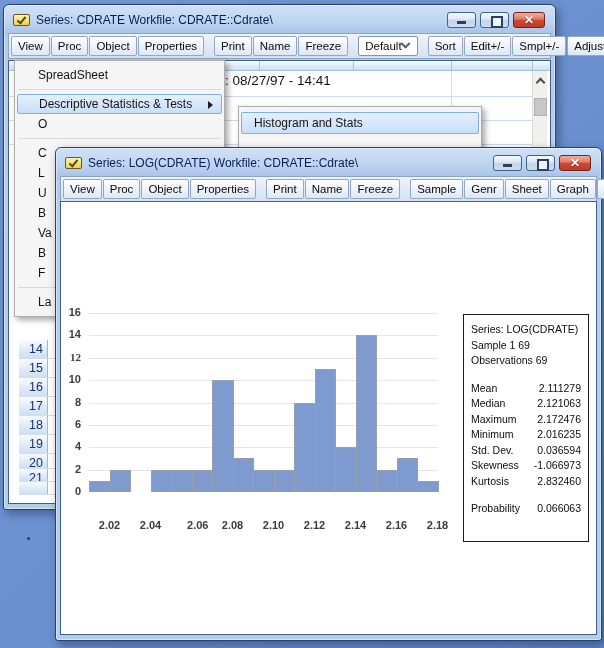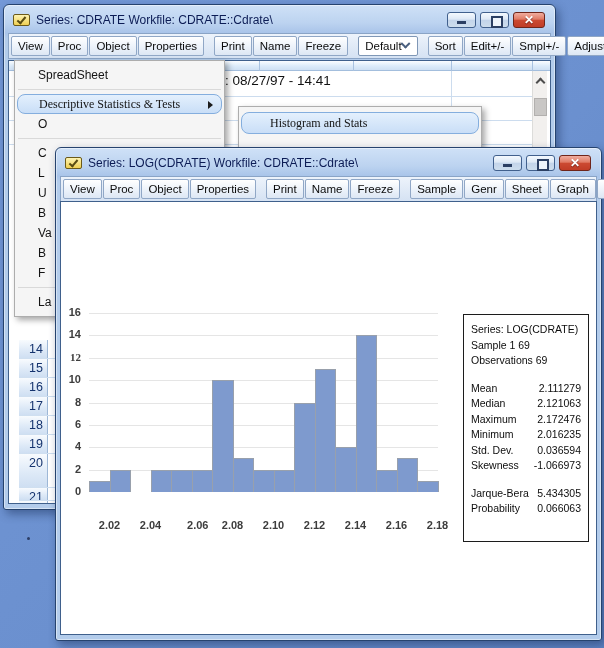--- a/index.html
+++ b/index.html
@@ -68,22 +68,22 @@
 
   
   .menupanel { position:absolute; background:#f5f5f5; border:1px solid #adadad;
     box-shadow:3px 3px 6px rgba(0,0,0,.35); padding:4px 0; }
   #view-menu { left:14px; top:60px; width:211px; z-index:5; }
   #sub-menu  { left:238px; top:106px; width:244px; height:48px; z-index:6; }
   .mitem { height:20px; display:flex; align-items:center; padding-left:23px;
     font-size:12px; color:#141414; position:relative; white-space:nowrap; }
   #sub-menu .mitem { height:22px; padding-left:30px; margin-top:1px; }
   .mitem.hl { background:linear-gradient(#e4f0fd,#c9def7); border:1px solid #84aede;
-    border-radius:8px; margin-left:2px; margin-right:2px; padding-left:21px;font-family:Liberation Serif, serif; }
-  #sub-menu .mitem.hl { padding-left:28px; }
+    border-radius:2px; margin-left:2px; margin-right:2px; padding-left:21px; }
+  #sub-menu .mitem.hl { padding-left:12px; }
   .msep { height:1px; background:#d9d9d9; margin:4px 3px; }
   .arr { position:absolute; right:8px; top:6px; width:0; height:0;
     border-left:5px solid #1c1c1c; border-top:4px solid transparent; border-bottom:4px solid transparent; }
 
   
   .gridline { position:absolute; height:1px; background:#e5e5e5; }
   .bar { position:absolute; background:#7e9ace; border:1px solid #98a0ac; border-bottom:none; }
   .ylab, .xlab { position:absolute; font-size:11px; font-weight:bold; color:#3d3d3d; }
   .ylab { width:26px; text-align:right; }
   .xlab { width:34px; text-align:center;margin-top:22px; }
@@ -180,21 +180,21 @@
           </div>
           <div class="rrow" style="height: 19px;">
             <div class="rcell" style="height: 100%;">17</div>
           </div>
           <div class="rrow" style="height: 19px;">
             <div class="rcell" style="height: 100%;">18</div>
           </div>
           <div class="rrow" style="height: 19px;">
             <div class="rcell" style="height: 100%;">19</div>
           </div>
-          <div class="rrow" style="height: 34px;">
+          <div class="rrow" style="height: 15px;">
             <div class="rcell" style="height: 100%;">20</div>
           </div>
           <div class="rrow" style="height: 13px;">
             <div class="rcell" style="height: 100%;">21</div>
           </div>
           <div class="rrow" style="height: 13px;">
             <div class="rcell" style="height: 100%;"></div>
           </div>
         </div>
     </div>
@@ -367,25 +367,25 @@
             <span>2.016235</span>
           </div>
           <div class="sline">
             <span>Std. Dev.</span>
             <span>0.036594</span>
           </div>
           <div class="sline">
             <span>Skewness</span>
             <span>-1.066973</span>
           </div>
+          <div class="sline">
+            <span>Kurtosis</span>
+            <span>2.832460</span>
+          </div>
           <div class="sgap"></div>
-          <div class="sline">
-            <span>Jarque-Bera</span>
-            <span>5.434305</span>
-          </div>
           <div class="sline">
             <span>Probability</span>
             <span>0.066063</span>
           </div>
         </div>
     </div>
   </div>
 
   <div class="desk-dot"></div>
 </div>

